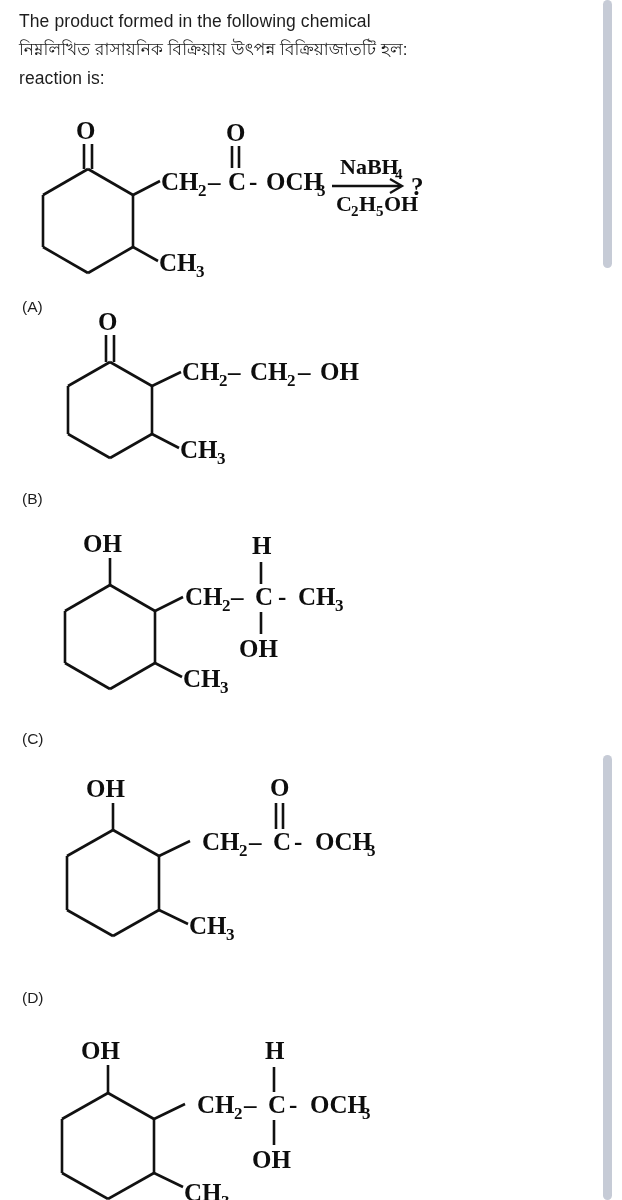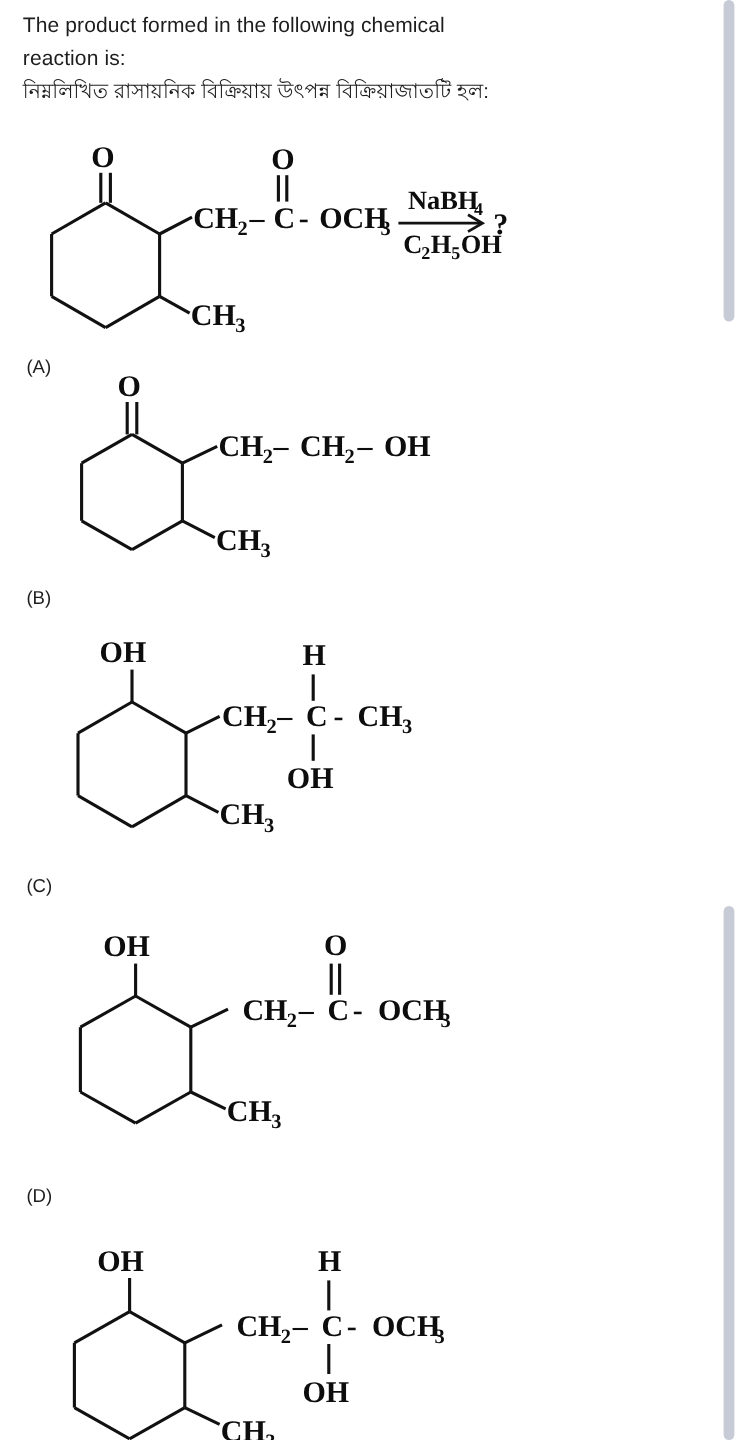--- a/index.html
+++ b/index.html
@@ -85,22 +85,22 @@
     border-radius: 5px;
   }
 </style>
 </head>
 <body>
 
 <div class="page">
 
   <div class="question">
     <div class="q-line">The product formed in the following chemical</div>
+    <div class="q-line bn">নিম্নলিখিত রাসায়নিক বিক্রিয়ায় উৎপন্ন বিক্রিয়াজাতটি হল:</div>
     <div class="q-line">reaction is:</div>
-    <div class="q-line bn">নিম্নলিখিত রাসায়নিক বিক্রিয়ায় উৎপন্ন বিক্রিয়াজাতটি হল:</div>
   </div>
 
   <div class="chem" style="left:18px; top:124px;">
     <svg width="420" height="150" viewBox="0 0 420 150">
 
       <g>
         <path class="bond" d="M70,45 L25,71"></path>
         <path class="bond" d="M25,71 L25,123"></path>
         <path class="bond" d="M25,123 L70,149"></path>
         <path class="bond" d="M70,149 L115,123"></path>

